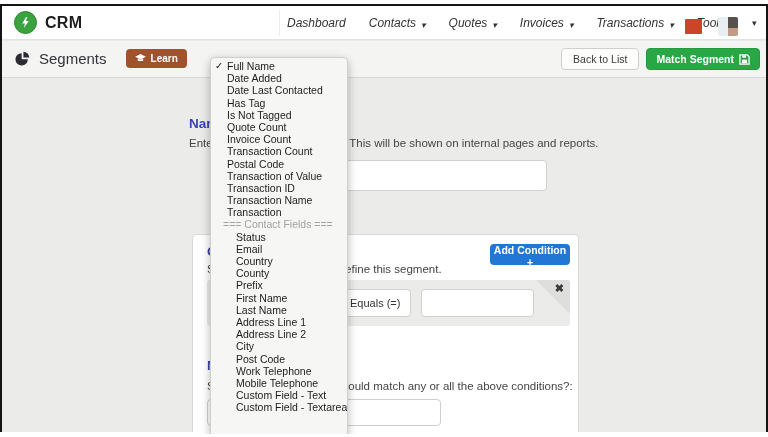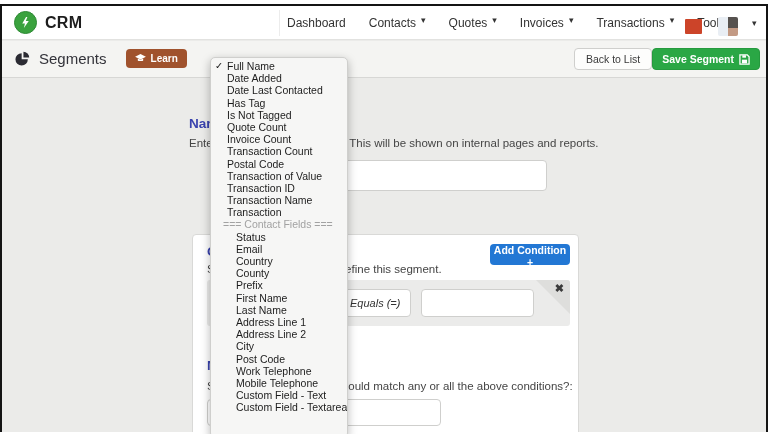--- a/index.html
+++ b/index.html
@@ -6,55 +6,55 @@
   html,body { width:768px; height:437px; background:#ffffff; font-family:"Liberation Sans", sans-serif; }
   .window { position:absolute; top:4px; left:0; width:768px; height:432px; border:2px solid #141414; background:#ebebe9; overflow:hidden; }
 
   
   .navbar { position:absolute; top:0; left:0; width:764px; height:34px; background:#ffffff; border-bottom:1px solid #e2e2e0; }
   .brand { position:absolute; left:12px; top:5px; display:flex; align-items:center; gap:8px; }
   .logo-circle { width:23px; height:23px; border-radius:50%; background:var(--logo_green,#3aa23e); display:flex; align-items:center; justify-content:center; border:1px solid #2e8a35; }
   .brand-text { font-size:16px; font-weight:bold; color:#1d1d1d; letter-spacing:.3px; }
   .nav-divider { position:absolute; left:277px; top:4px; height:26px; width:1px; background:#ececec; }
   .nav-menu { position:absolute; left:285px; top:0; height:34px; display:flex; align-items:center; gap:23px; }
-  .nav-item { display:flex; align-items:flex-start; gap:5px; font-size:12px; color:#333; cursor:default; }
+  .nav-item { display:flex; align-items:flex-end; gap:5px; font-size:12px; color:#333; cursor:default;font-style:italic; }
   .caret { font-size:9px; color:#333; line-height:1; }
   .swatch { position:absolute; left:683px; top:13px; width:17px; height:15px; background:var(--red_swatch,#cc4429); border-radius:1px; }
   .avatar { position:absolute; left:716px; top:11px; width:20px; height:19px; background:#e9eef4; border-radius:2px; overflow:hidden; }
   .avatar .a-top { position:absolute; right:0; top:0; width:48%; height:56%; background:#56524f; }
   .avatar .a-bot { position:absolute; right:0; bottom:0; width:48%; height:44%; background:#c39a84; }
   .user-caret { position:absolute; left:750px; top:12px; font-size:9px; color:#333; }
 
   
   .toolbar { position:absolute; top:35px; left:0; width:764px; height:37px; background:#f4f4f2; border-bottom:1px solid #d7d7d5; }
   .toolbar-left { position:absolute; left:12px; top:8px; display:flex; align-items:center; gap:9px; }
   .page-title { font-size:15px; color:#33333a; }
   .learn-btn { margin-left:10px; background:var(--brown,#a0522d); color:#fff; font-size:10px; font-weight:bold; border:none; border-radius:4px; height:19px; padding:0 9px; display:flex; align-items:center; gap:5px; cursor:pointer; }
-  .toolbar-right { position:absolute; right:6px; top:7px; display:flex; align-items:flex-start; }
+  .toolbar-right { position:absolute; right:6px; top:7px; display:flex; align-items:flex-start; gap:7px; }
   .back-btn { background:#fdfdfc; border:1px solid #cfcfcd; border-radius:4px; height:22px; padding:0 11px; font-size:10.5px; color:#3a3a3a; cursor:pointer; }
   .save-btn { background:var(--green,#2aa745); border:1px solid #259a3e; color:#fff; font-weight:bold; border-radius:4px; height:22px; padding:0 9px; font-size:10.5px; display:flex; align-items:center; gap:5px; cursor:pointer; }
 
   
   .main { position:absolute; top:72px; left:0; width:764px; height:357px; }
   .section-heading { font-size:13.5px; font-weight:bold; color:var(--heading_blue,#3a43ae); }
   .section-desc { font-size:11.5px; color:#454545; }
   .name-heading { position:absolute; left:187px; top:38px; }
   .name-desc { position:absolute; left:187px; top:59px; }
   .name-input { position:absolute; left:208px; top:82px; width:337px; height:31px; background:#fff; border:1px solid #cfcfcd; border-radius:4px; padding:0 8px; font-size:12px; color:#333; }
 
   .card { position:absolute; left:190px; top:156px; width:387px; height:290px; background:#ffffff; border:1px solid #d9d9d7; border-radius:4px; }
   .cond-heading { position:absolute; left:14px; top:9px; }
   .cond-desc { position:absolute; left:14px; top:28px; }
   .add-btn { position:absolute; left:297px; top:9px; width:80px; height:21px; background:var(--accent_blue,#2277d4); color:#fff; border:none; border-radius:4px; font-size:10.5px; font-weight:bold; cursor:pointer; }
   .cond-row { position:absolute; left:14px; top:45px; width:363px; height:46px; background:#ebebea; border-radius:3px; overflow:hidden; }
   .cond-fold { position:absolute; top:0; right:0; width:0; height:0; border-top:34px solid #dededc; border-left:34px solid transparent; }
   .cond-close { position:absolute; top:3px; right:6px; font-size:11px; font-weight:bold; color:#3a3a3a; cursor:pointer; line-height:1; }
   .cond-box { position:absolute; top:9px; height:28px; background:#fff; border:1px solid #cfcfcd; border-radius:4px; font-size:11px; color:#333; display:flex; align-items:center; padding:0 6px; }
   .field-box { left:8px; width:114px; }
-  .op-box { left:136px; width:68px;font-style:italic; }
+  .op-box { left:136px; width:68px; }
   .val-box { left:214px; width:113px; padding:0 8px; font-size:11px; color:#333; }
   input.cond-box { display:block; line-height:26px; }
   .match-heading { position:absolute; left:14px; top:123px; }
   .match-desc { position:absolute; left:14px; top:145px; }
   .match-select { position:absolute; left:14px; top:164px; width:234px; height:27px; background:#fff; border:1px solid #cfcfcd; border-radius:4px; font-size:11.5px; color:#333; display:flex; align-items:center; padding:0 10px; cursor:pointer; }
 
   
   .dropdown { position:absolute; left:208px; top:51px; width:138px; height:381px; background:#f6f6f5; border:1px solid #cfcfcd; border-radius:5px; box-shadow:0 3px 10px rgba(0,0,0,.28); z-index:50; padding:2px 0; overflow:hidden; }
   .dd-row { height:12.2px; line-height:12.2px; font-size:10.5px; color:#1c1c1c; padding-left:16px; white-space:nowrap; cursor:default; }
   .dd-selected { position:relative; }
@@ -129,21 +129,21 @@
               <path d="M6 0 L12 3 L6 6 L0 3 Z" fill="#fff"></path>
               <path d="M3 5 L3 7.2 C3 8 9 8 9 7.2 L9 5 L6 6.5 Z" fill="#fff"></path>
             </svg>
         </span>
         <span>Learn</span>
       </button>
     </div>
     <div class="toolbar-right">
       <button class="back-btn">Back to List</button>
       <button class="save-btn">
-        <span>Save Segment</span>
+        <span>Match Segment</span>
         <span>
           <svg width="11" height="11" viewBox="0 0 12 12">
               <path d="M1 1 H9 L11 3 V11 H1 Z" fill="none" stroke="#fff" stroke-width="1.4"></path>
               <rect x="3.2" y="6.2" width="5.6" height="4" fill="#fff"></rect>
               <rect x="3.6" y="1.4" width="4" height="2.6" fill="#fff"></rect>
             </svg>
         </span>
       </button>
     </div>
   </div>

